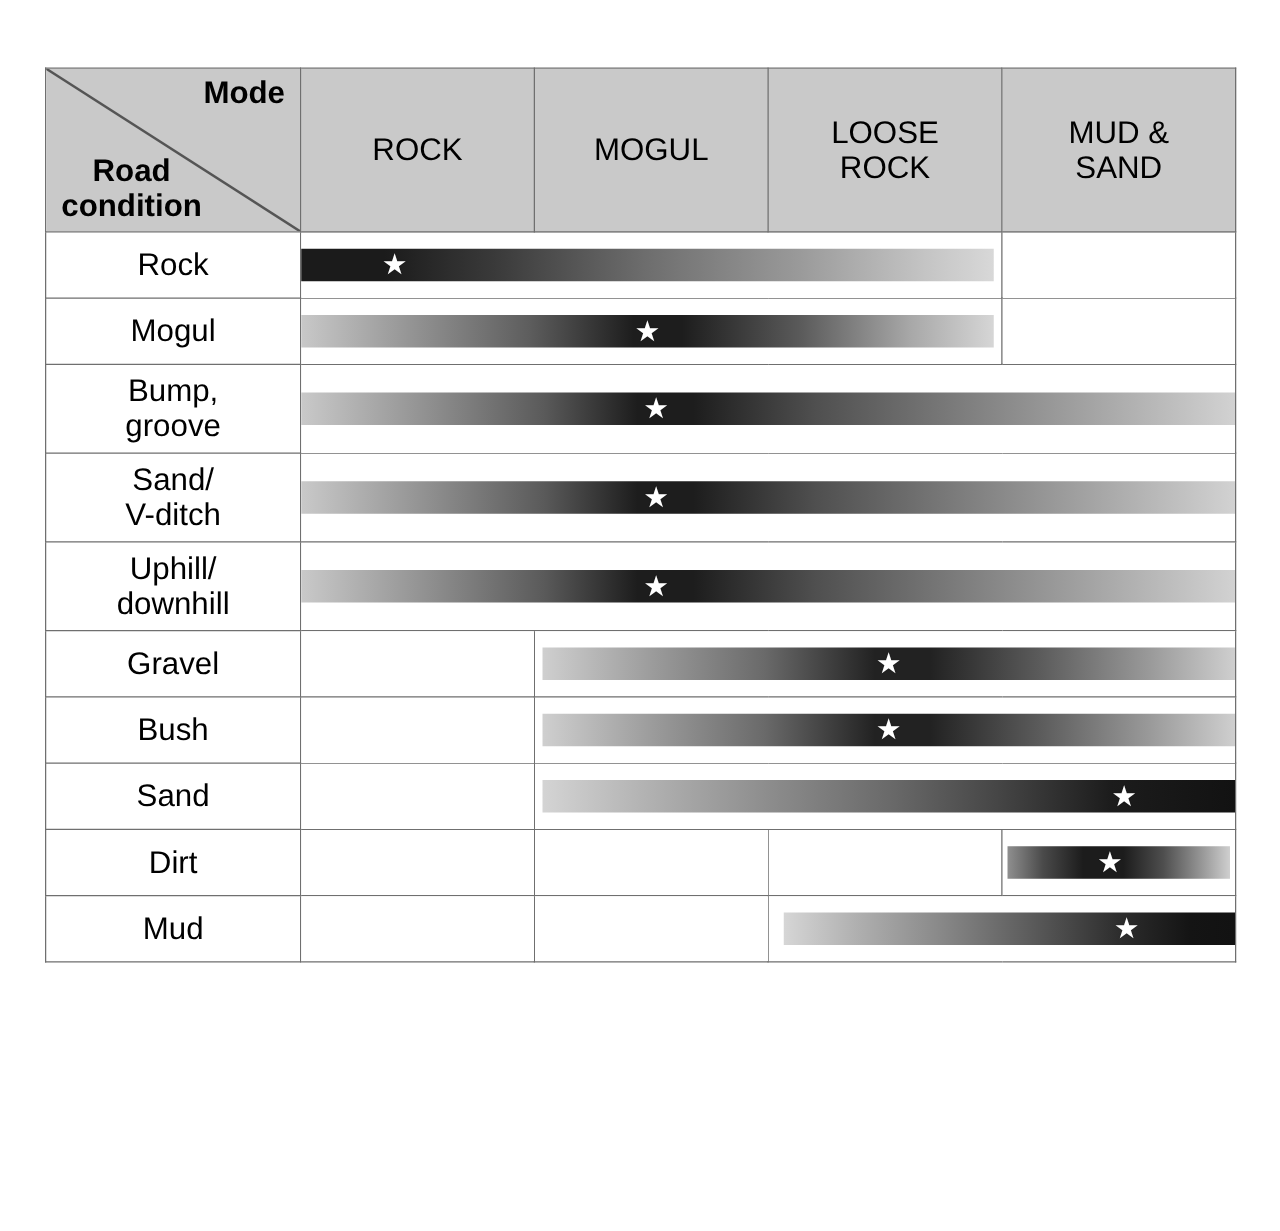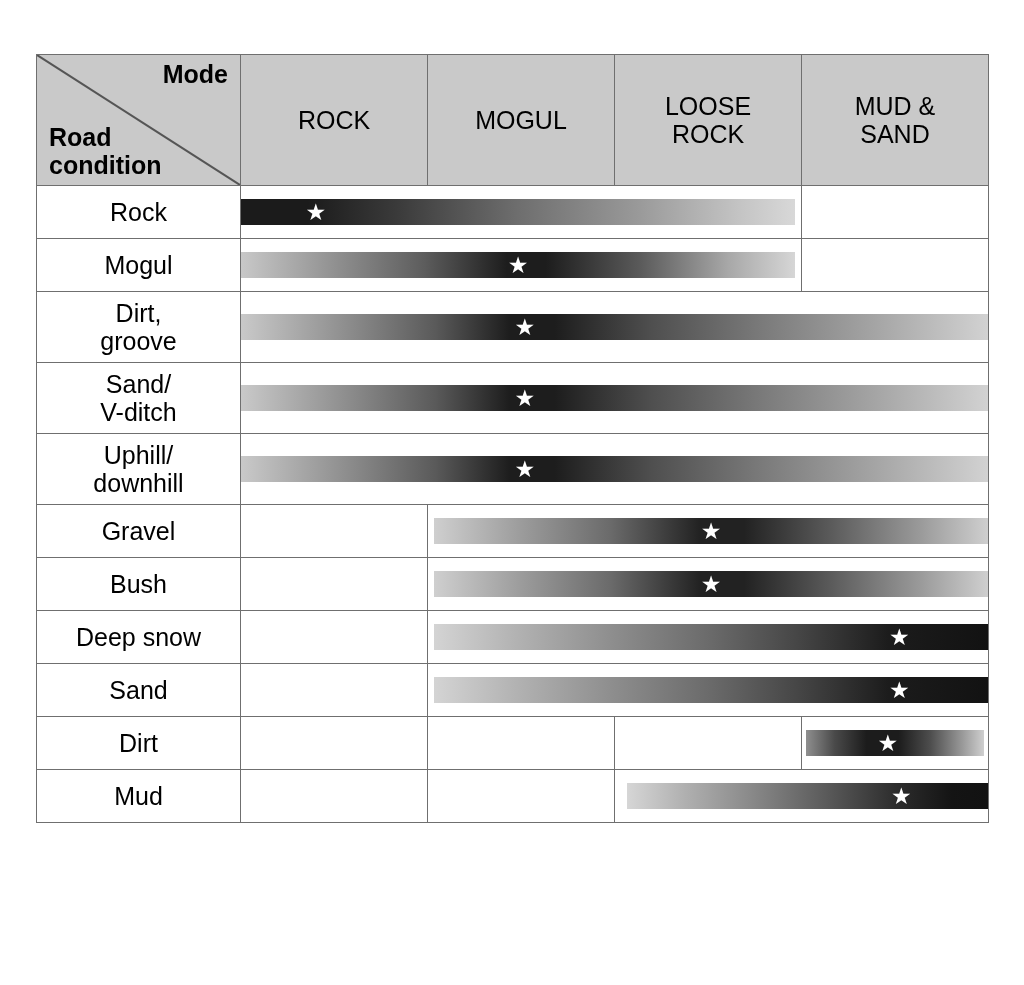--- a/index.html
+++ b/index.html
@@ -71,21 +71,21 @@
     top: 6px;
     font-size: 25px;
     text-align: right;
     line-height: 1.1;
   }
   .corner .cond-lbl {
     position: absolute;
     left: 12px;
     bottom: 6px;
     font-size: 25px;
-    text-align: left;
+    text-align: center;
     line-height: 1.12;
   }
   .corner .cond-lbl span { display: block; }
 
   
   tr.datarow { height: 53px; }
   tr.datarow.tall { height: 71px; }
 
   td.rowlabel {
     font-size: 25px;
@@ -189,21 +189,21 @@
         <td class="cell" colspan="3">
           <div class="bar" style="background:linear-gradient(to right,#c8c8c8 0%,#8d8d8d 18%,#5d5d5d 33%,#1d1d1d 48%,#1d1d1d 55%,#5a5a5a 72%,#a8a8a8 88%,#d6d6d6 100%); right:6px;">
             <span class="star" style="left:50%;">★</span>
           </div>
         </td>
         <td class="cell"></td>
       </tr>
 
       <tr class="datarow tall">
         <td class="rowlabel">
-          <span>Dirt,</span>
+          <span>Bump,</span>
           <span>groove</span>
         </td>
         <td class="cell" colspan="4">
           <div class="bar tallbar" style="background:linear-gradient(to right,#c9c9c9 0%,#8e8e8e 14%,#5a5a5a 26%,#1d1d1d 36%,#1d1d1d 42%,#4f4f4f 55%,#7b7b7b 70%,#a5a5a5 85%,#d2d2d2 100%);">
             <span class="star" style="left:38%;">★</span>
           </div>
         </td>
       </tr>
 
       <tr class="datarow tall">
@@ -248,31 +248,20 @@
           <span>Bush</span>
         </td>
         <td class="cell"></td>
         <td class="cell" colspan="3">
           <div class="bar" style="background:linear-gradient(to right,#cfcfcf 0%,#9b9b9b 16%,#6a6a6a 32%,#222222 48%,#222222 56%,#5c5c5c 72%,#9b9b9b 88%,#cfcfcf 100%); left:6px;">
             <span class="star" style="left:50%;">★</span>
           </div>
         </td>
       </tr>
 
-      <tr class="datarow">
-        <td class="rowlabel">
-          <span>Deep snow</span>
-        </td>
-        <td class="cell"></td>
-        <td class="cell" colspan="3">
-          <div class="bar" style="background:linear-gradient(to right,#d4d4d4 0%,#b4b4b4 14%,#8e8e8e 32%,#6a6a6a 50%,#454545 66%,#1c1c1c 82%,#121212 100%); left:6px;">
-            <span class="star" style="left:84%;">★</span>
-          </div>
-        </td>
-      </tr>
 
       <tr class="datarow">
         <td class="rowlabel">
           <span>Sand</span>
         </td>
         <td class="cell"></td>
         <td class="cell" colspan="3">
           <div class="bar" style="background:linear-gradient(to right,#d4d4d4 0%,#b4b4b4 14%,#8e8e8e 32%,#6a6a6a 50%,#454545 66%,#1c1c1c 82%,#121212 100%); left:6px;">
             <span class="star" style="left:84%;">★</span>
           </div>

